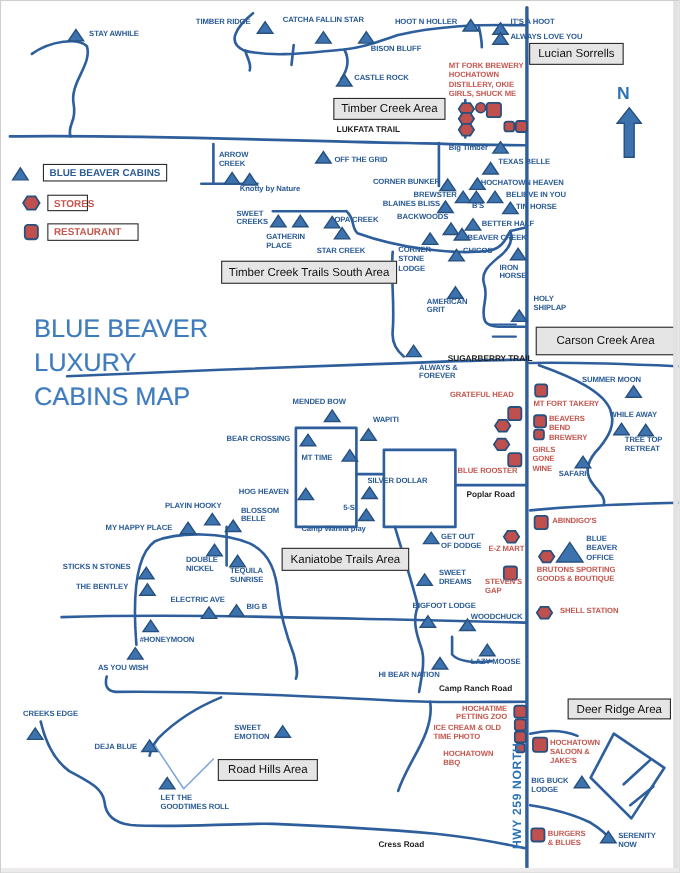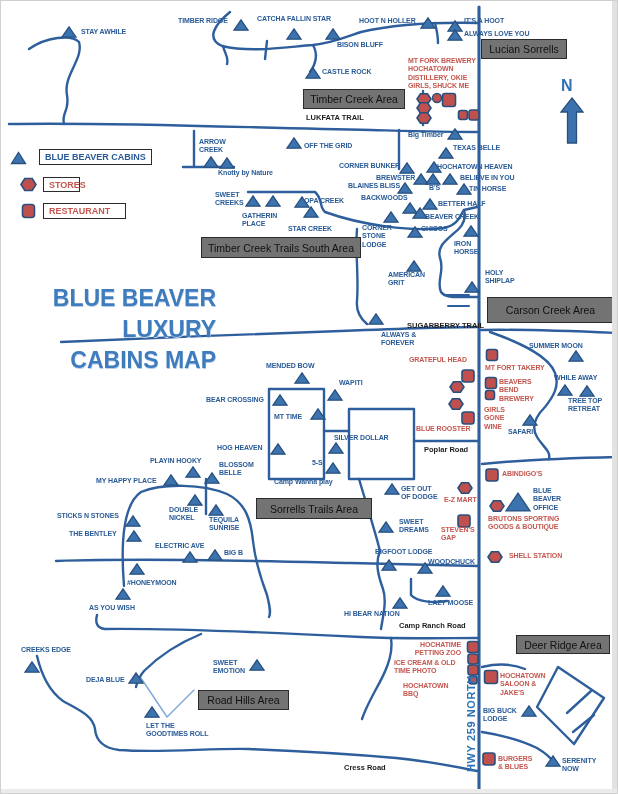--- a/index.html
+++ b/index.html
@@ -15,25 +15,25 @@
   .road.dock{stroke-width:2;}
   .road.thinline{stroke:#7da7d9;stroke-width:1.4;}
   .tri{fill:#3c73ae;stroke:#27507f;stroke-width:1.3;}
   .hexa{fill:#c0504d;stroke:#27507f;stroke-width:1.6;}
   .sq{fill:#c0504d;stroke:#27507f;stroke-width:1.6;}
   .dot{fill:#c0504d;stroke:#27507f;stroke-width:1.4;}
   .lbl{position:absolute;white-space:pre-line;line-height:1.18;font-weight:bold;}
   .lbl-cabin{color:#2a5b96;font-size:7px;letter-spacing:-0.1px;}
   .lbl-store{color:#c4574f;font-size:7px;letter-spacing:-0.1px;}
   .lbl-road{color:#1d1d1d;font-size:7.5px;}
-  .area-box{position:absolute;background:#737373;border:1.3px solid #2b2b2b;
+  .area-box{position:absolute;background:#e5e5e5;border:1.3px solid #2b2b2b;
             display:flex;align-items:center;justify-content:center;
             font-size:10.5px;color:#111;box-sizing:border-box;white-space:nowrap;}
-  .title{position:absolute;left:30px;top:282px;width:185px;text-align:right;
-         font-size:23px;font-weight:bold;color:#3f7cbe;line-height:31px;
+  .title{position:absolute;left:30px;top:282px;width:185px;text-align:left;
+         font-size:23px;font-weight:normal;color:#3f7cbe;line-height:31px;
          text-shadow:0.5px 0.5px 0 #b9cfe8;}
   .legend-box{position:absolute;background:#fff;border:1.2px solid #2b2b2b;
               display:flex;align-items:center;padding:0 5px;box-sizing:border-box;font-weight:bold;}
   .legend-cabins{left:38px;top:148px;width:113px;height:16px;color:#2a5b96;font-size:9px;}
   .legend-stores{left:42px;top:176px;width:37px;height:15px;color:#c4574f;font-size:9px;}
   .legend-rest{left:42px;top:202px;width:83px;height:16px;color:#c4574f;font-size:9px;}
   .legend-icon{position:absolute;}
   .compass-n{position:absolute;left:560px;top:76px;font-size:16px;font-weight:bold;color:#2e74b5;}
   .compass-arrow{position:absolute;left:559px;top:96px;}
   .hwy-label{position:absolute;left:405px;top:716px;width:130px;height:13px;text-align:center;
@@ -331,20 +331,20 @@
 &amp; BLUES</div>
       <div class="lbl lbl-road" style="left: 305px; top: 113px;">LUKFATA TRAIL</div>
       <div class="lbl lbl-road" style="left: 406px; top: 321px;">SUGARBERRY TRAIL</div>
       <div class="lbl lbl-road" style="left: 423px; top: 445px; text-align: center;">Poplar Road</div>
       <div class="lbl lbl-road" style="left: 398px; top: 621px;">Camp Ranch Road</div>
       <div class="lbl lbl-road" style="left: 343px; top: 763px;">Cress Road</div>
       <div class="area-box" style="left: 480px; top: 38px; width: 86px; height: 20px;">Lucian Sorrells</div>
       <div class="area-box" style="left: 302px; top: 88px; width: 102px; height: 20px;">Timber Creek Area</div>
       <div class="area-box" style="left: 486px; top: 296px; width: 127px; height: 26px;">Carson Creek Area</div>
       <div class="area-box" style="left: 200px; top: 236px; width: 160px; height: 21px;">Timber Creek Trails South Area</div>
-      <div class="area-box" style="left: 255px; top: 497px; width: 116px; height: 21px;">Sorrells Trails Area</div>
+      <div class="area-box" style="left: 255px; top: 497px; width: 116px; height: 21px;">Kaniatobe Trails Area</div>
       <div class="area-box" style="left: 197px; top: 689px; width: 91px; height: 20px;">Road Hills Area</div>
       <div class="area-box" style="left: 515px; top: 634px; width: 94px; height: 19px;">Deer Ridge Area</div>
     </div>
 
   <div class="edge-right"></div>
   <div class="edge-bottom"></div>
 </div>
 
 </body></html>

